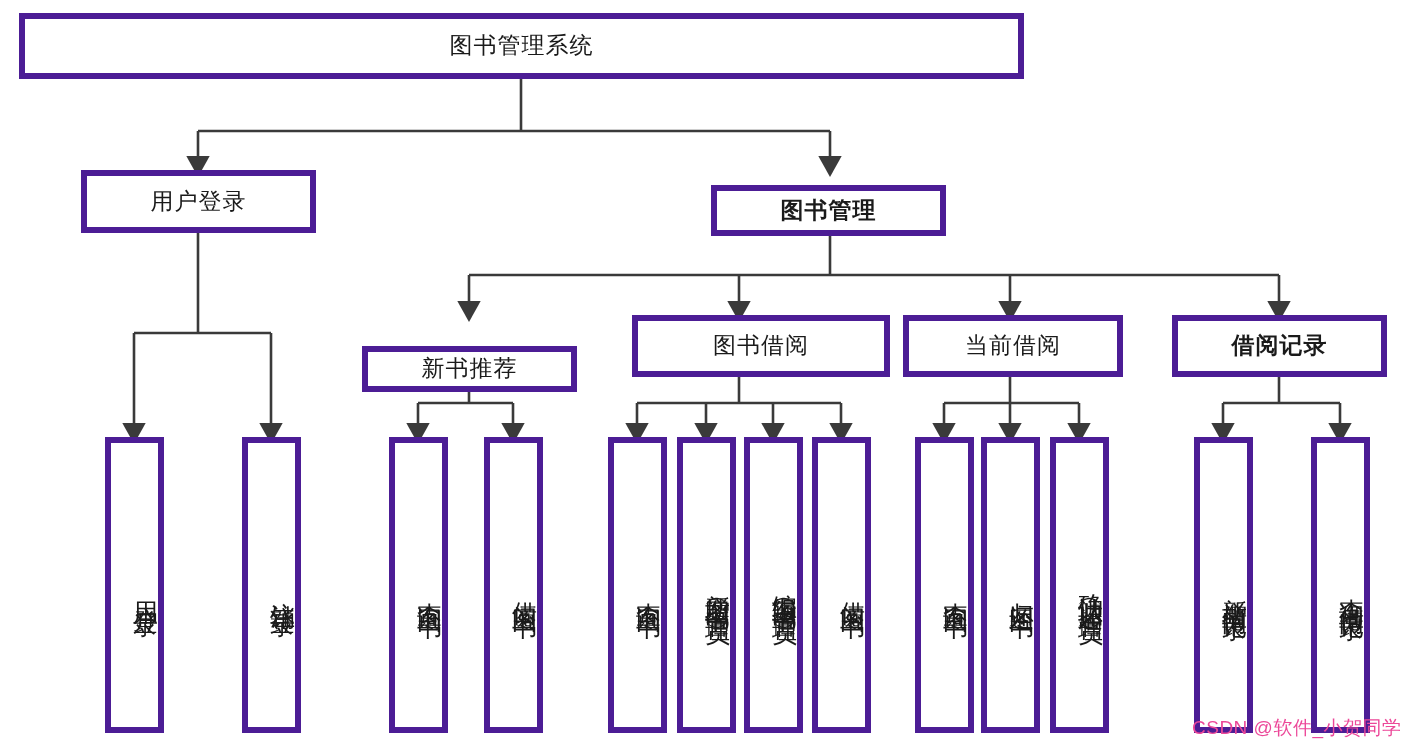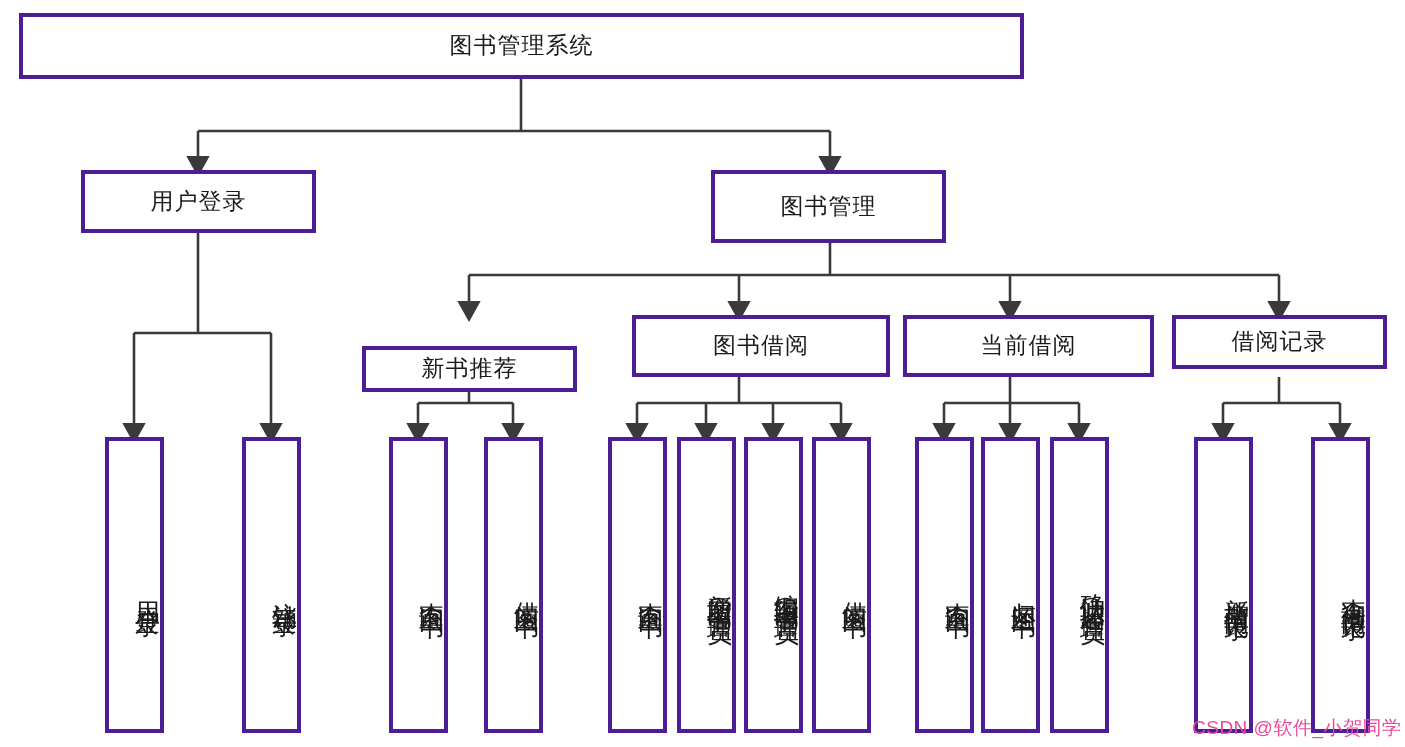--- a/index.html
+++ b/index.html
@@ -22,21 +22,21 @@
   svg.diagram-canvas {
     position: absolute;
     left: 0;
     top: 0;
     width: 1405px;
     height: 747px;
   }
   .node-box {
     position: absolute;
     box-sizing: border-box;
-    border: 4px solid #4c1d95;
+    border: 6px solid #4c1d95;
     background: #ffffff;
     display: flex;
     align-items: center;
     justify-content: center;
     color: #1a1a1a;
   }
   .node-h {
     font-size: 23px;
     letter-spacing: 1px;
     line-height: 1.1;
@@ -116,34 +116,34 @@
     </g>
   </svg>
 
   <div class="node-box node-h" style="left:19px; top:13px; width:1005px; height:66px;">
     <span>图书管理系统</span>
   </div>
 
   <div class="node-box node-h" style="left:81px; top:170px; width:235px; height:63px;">
     <span>用户登录</span>
   </div>
-  <div class="node-box node-h" style="left:711px; top:170px; width:235px; height:73px;">
+  <div class="node-box node-h" style="left:711px; top:185px; width:235px; height:51px;font-weight:bold;">
     <span>图书管理</span>
   </div>
 
   <div class="node-box node-h" style="left:362px; top:298px; width:215px; height:46px;margin-top:48px;">
     <span>新书推荐</span>
   </div>
   <div class="node-box node-h" style="left:632px; top:315px; width:258px; height:62px;">
     <span>图书借阅</span>
   </div>
-  <div class="node-box node-h" style="left:903px; top:315px; width:251px; height:62px;">
+  <div class="node-box node-h" style="left:903px; top:315px; width:220px; height:62px;">
     <span>当前借阅</span>
   </div>
-  <div class="node-box node-h" style="left:1172px; top:315px; width:215px; height:54px;">
+  <div class="node-box node-h" style="left:1172px; top:315px; width:215px; height:62px;font-weight:bold;">
     <span>借阅记录</span>
   </div>
 
   <div class="node-box node-v" style="left:105px; top:437px; width:59px; height:296px;">
     <span>用户登录</span>
   </div>
   <div class="node-box node-v" style="left:242px; top:437px; width:59px; height:296px;">
     <span>注销登录</span>
   </div>
 

